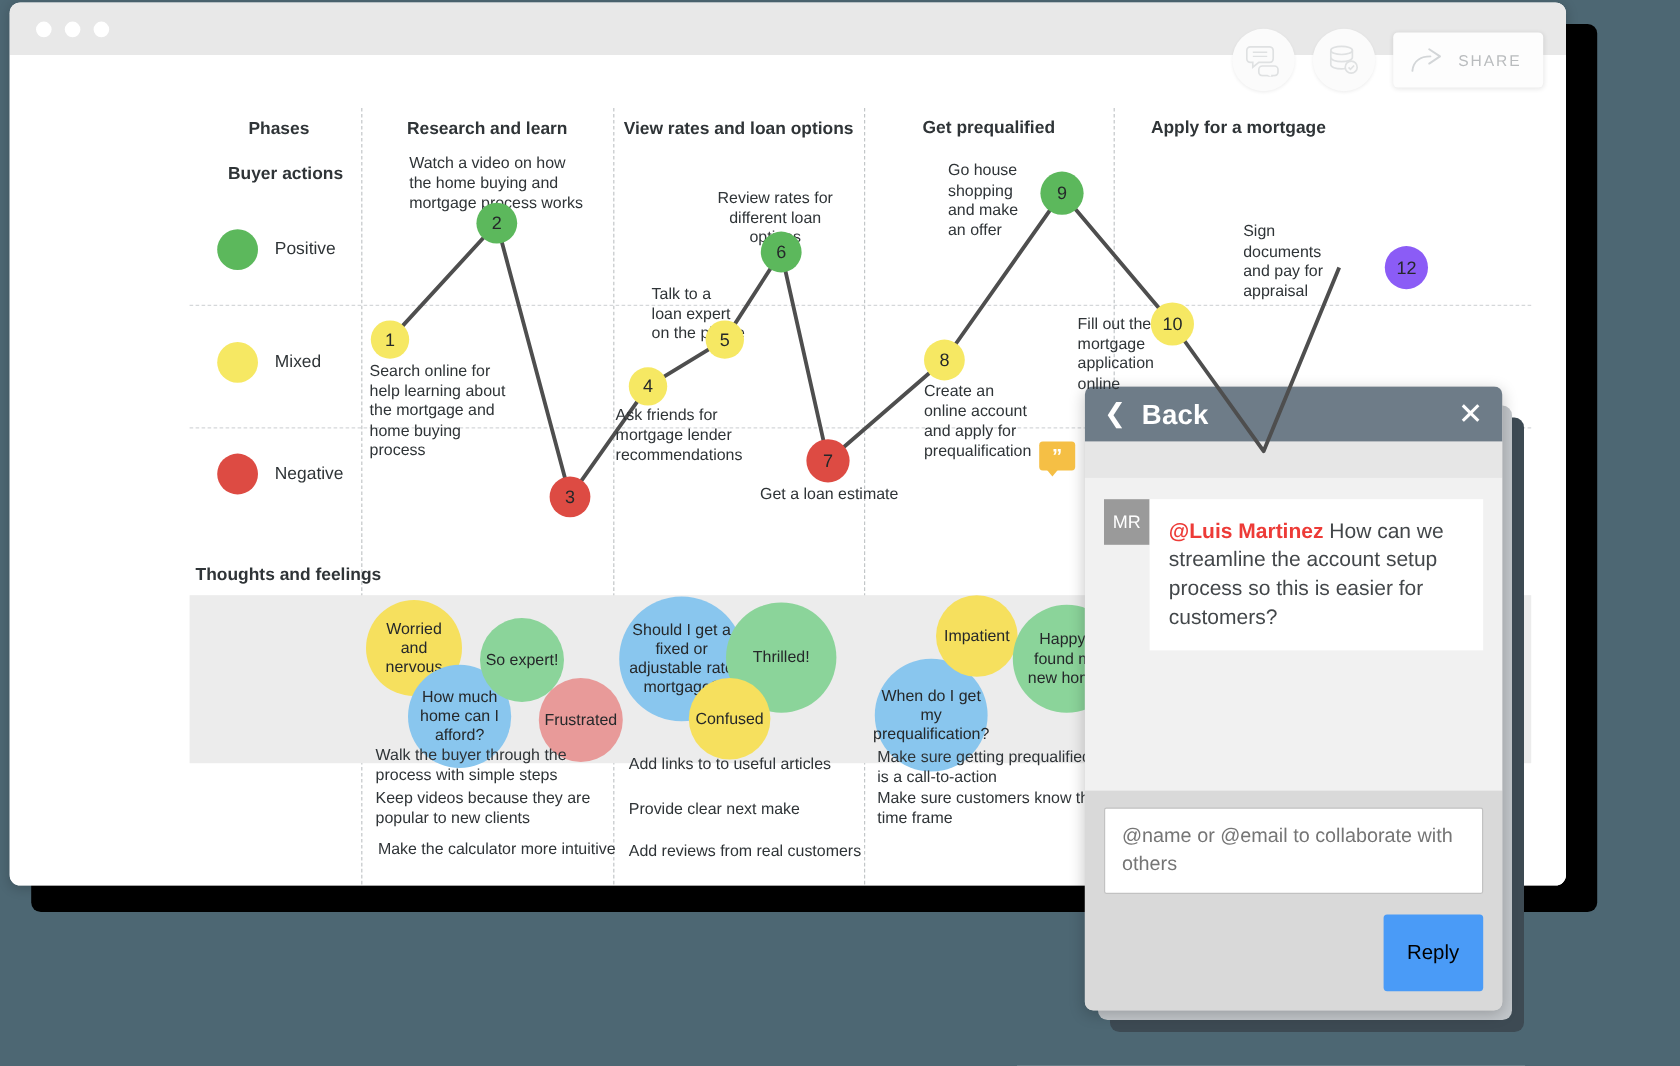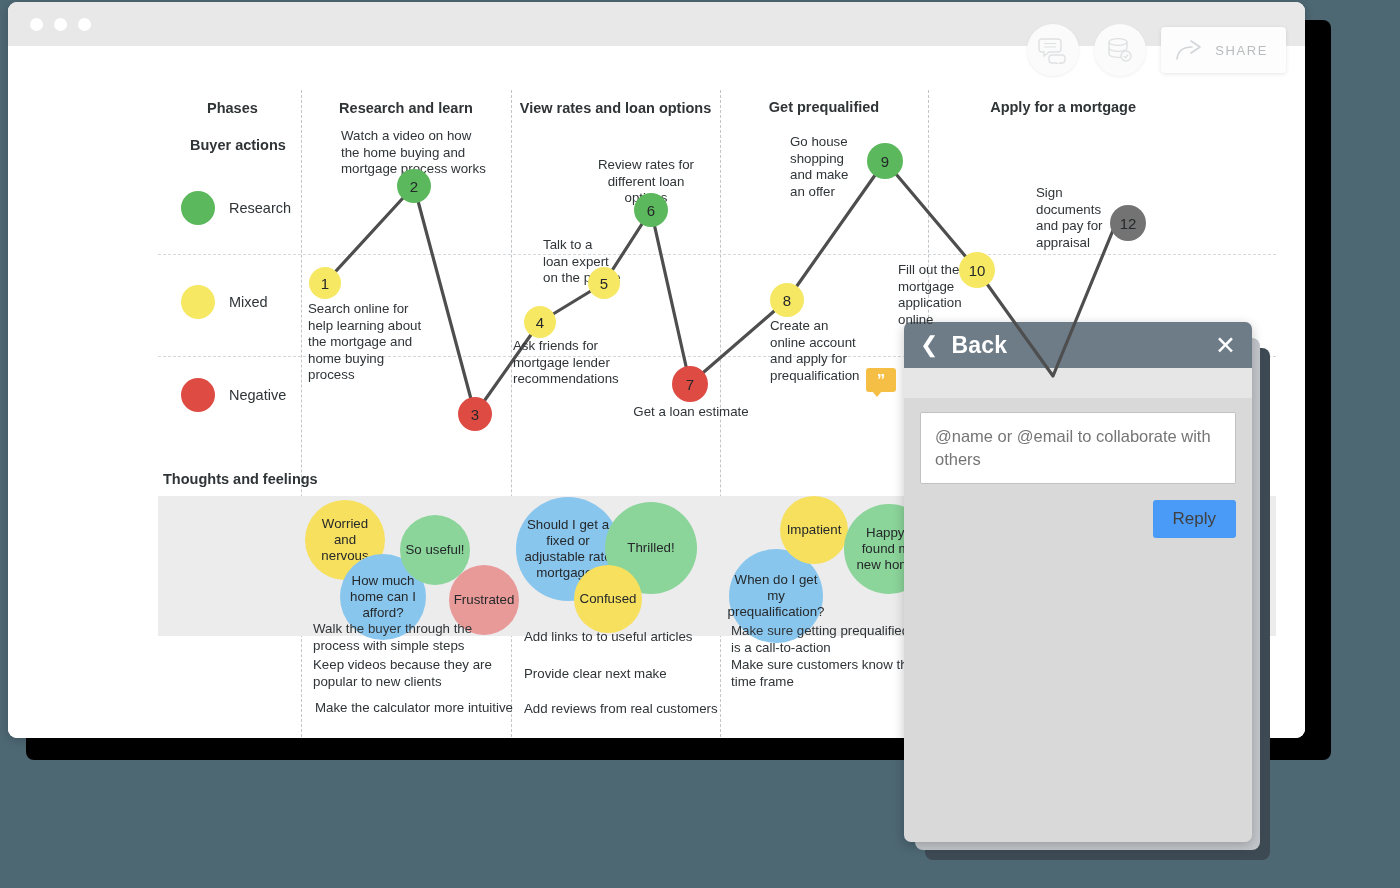--- a/index.html
+++ b/index.html
@@ -163,22 +163,22 @@
   .panel-foot { background: #d9d9d9; padding: 14px 16px 16px 16px; flex: 0 0 auto; }
   .reply-box {
     width: 100%; height: 72px; background: #fff;
     border: 1px solid #c2c2c2; border-radius: 2px;
     padding: 12px 14px;
     font-family: "Liberation Sans", sans-serif;
     font-size: 16.5px; line-height: 23px; color: #a6a6a6; resize: none;
   }
   .reply-btn {
     margin-top: 12px; float: right;
-    background: #4a9bf7; color: #404040; border: none;
-    padding: 9px 20px; border-radius: 3px;
+    background: #4a9bf7; color: #000000; border: none;
+    padding: 22px 20px; border-radius: 3px;
     font-family: "Liberation Sans", sans-serif;
     font-size: 17px; cursor: pointer;
   }
 </style>
 </head>
 <body>
 
 <div id="root">
 
   <div class="frame-shadow"></div>
@@ -232,25 +232,25 @@
         <div class="hline" style="left:150px; top:310px; width:1118px;"></div>
 
         <div class="row-label" style="left:199px; top:54px;">Phases</div>
         <div class="row-label" style="left:182px; top:91px;">Buyer actions</div>
         <div class="row-label" style="left:155px; top:425px;">Thoughts and feelings</div>
         <div class="row-label" style="left:177px; top:568px;">Opportunities</div>
 
         <div class="col-title" style="left:293px; top:54px; width:210px;">Research and learn</div>
         <div class="col-title" style="left:503px; top:54px; width:209px;">View rates and loan options</div>
         <div class="col-title" style="left:712px; top:53px; width:208px;">Get prequalified</div>
-        <div class="col-title" style="left:920px; top:53px; width:208px;text-align:right;">Apply for a mortgage</div>
+        <div class="col-title" style="left:920px; top:53px; width:208px;">Apply for a mortgage</div>
 
         <div class="legend-item" style="left:173px; top:145px;">
           <div class="legend-swatch" style="background:#5cb85c"></div>
-          <div class="legend-text">Research</div>
+          <div class="legend-text">Positive</div>
         </div>
         <div class="legend-item" style="left:173px; top:239px;text-align:right;">
           <div class="legend-swatch" style="background:#f6e863"></div>
           <div class="legend-text">Mixed</div>
         </div>
         <div class="legend-item" style="left:173px; top:332px;">
           <div class="legend-swatch" style="background:#dd4b43"></div>
           <div class="legend-text">Negative</div>
         </div>
 
@@ -261,40 +261,40 @@
         <div class="node" style="left:301px; top:221px; width:32px; height:32px; background:#f6e863;">1</div>
         <div class="node" style="left:389px; top:123px; width:34px; height:34px; background:#5cb85c;">2</div>
         <div class="node" style="left:450px; top:351px; width:34px; height:34px; background:#dd4b43;">3</div>
         <div class="node" style="left:516px; top:260px; width:32px; height:32px; background:#f6e863;">4</div>
         <div class="node" style="left:580px; top:221px; width:32px; height:32px; background:#f6e863;">5</div>
         <div class="node" style="left:626px; top:147px; width:34px; height:34px; background:#5cb85c;">6</div>
         <div class="node" style="left:664px; top:320px; width:36px; height:36px; background:#dd4b43;">7</div>
         <div class="node" style="left:762px; top:237px; width:34px; height:34px; background:#f6e863;">8</div>
         <div class="node" style="left:859px; top:97px;  width:36px; height:36px; background:#5cb85c;">9</div>
         <div class="node" style="left:951px; top:206px; width:36px; height:36px; background:#f6e863;">10</div>
-        <div class="node" style="left:1102px; top:159px; width:36px; height:36px; background:#737373;">12</div>
+        <div class="node" style="left:1146px; top:159px; width:36px; height:36px; background:#8b5cf6;">12</div>
 
         <div class="node-label" style="left:333px; top:82px;  width:145px;">Watch a video on how the home buying and mortgage process works</div>
         <div class="node-label" style="left:300px; top:255px; width:122px;">Search online for help learning about the mortgage and home buying process</div>
         <div class="node-label" style="left:505px; top:292px; width:125px;">Ask friends for mortgage lender recommendations</div>
         <div class="node-label" style="left:535px; top:191px; width:78px;">Talk to a loan expert on the phone</div>
         <div class="node-label" style="left:578px; top:111px; width:120px; text-align:center;">Review rates for different loan options</div>
         <div class="node-label" style="left:618px; top:358px; width:130px; text-align:center;">Get a loan estimate</div>
         <div class="node-label" style="left:762px; top:272px; width:92px;">Create an online account and apply for prequalification</div>
         <div class="node-label" style="left:782px; top:88px;  width:75px;">Go house shopping and make an offer</div>
         <div class="node-label" style="left:890px; top:216px; width:88px;">Fill out the mortgage application online</div>
         <div class="node-label" style="left:1028px; top:139px; width:90px;">Sign documents and pay for appraisal</div>
 
         <div class="comment-pin" style="left:858px; top:322px;">”</div>
 
         <div class="band"></div>
 
         <div class="bubble" style="left:297px; top:454px; width:80px;  height:80px;  background:#f6e05e;">Worried and nervous</div>
         <div class="bubble" style="left:332px; top:508px; width:86px;  height:86px;  background:#89c6ee;">How much home can I afford?</div>
-        <div class="bubble" style="left:392px; top:469px; width:70px;  height:70px;  background:#8bd49a;">So useful!</div>
+        <div class="bubble" style="left:392px; top:469px; width:70px;  height:70px;  background:#8bd49a;">So expert!</div>
         <div class="bubble" style="left:441px; top:519px; width:70px;  height:70px;  background:#e89a99;">Frustrated</div>
         <div class="bubble" style="left:508px; top:451px; width:104px; height:104px; background:#89c6ee;">Should I get a fixed or adjustable rate mortgage?</div>
         <div class="bubble" style="left:597px; top:456px; width:92px;  height:92px;  background:#8bd49a;">Thrilled!</div>
         <div class="bubble" style="left:566px; top:519px; width:68px;  height:68px;  background:#f6e05e;">Confused</div>
         <div class="bubble" style="left:721px; top:503px; width:94px; height:94px; background:#89c6ee;">When do I get my prequalification?</div>
         <div class="bubble" style="left:772px; top:450px; width:68px;  height:68px;  background:#f6e05e;">Impatient</div>
         <div class="bubble" style="left:836px; top:458px; width:90px;  height:90px;  background:#8bd49a;">Happy I found my new home!</div>
 
         <div class="opp" style="left:305px; top:575px; width:190px;">Walk the buyer through the process with simple steps</div>
         <div class="opp" style="left:305px; top:611px; width:180px;">Keep videos because they are popular to new clients</div>
@@ -316,20 +316,26 @@
 
   <div class="panel">
     <div class="panel-head">
       <span class="back-chevron">❮</span>
       <span class="back-text">Back</span>
       <span class="close-x">✕</span>
     </div>
 
     <div class="panel-gap"></div>
 
+    <div class="panel-body">
+      <div class="msg">
+        <div class="avatar">MR</div>
+        <div class="msg-bubble"><span class="mention">@Luis Martinez</span><span> How can we streamline the account setup process so this is easier for customers?</span></div>
+      </div>
+    </div>
 
     <div class="panel-foot">
       <textarea class="reply-box" placeholder="@name or @email to collaborate with others" style=""></textarea>
       <button class="reply-btn">Reply</button>
     </div>
   </div>
 
 </div>
 
 </body></html>

